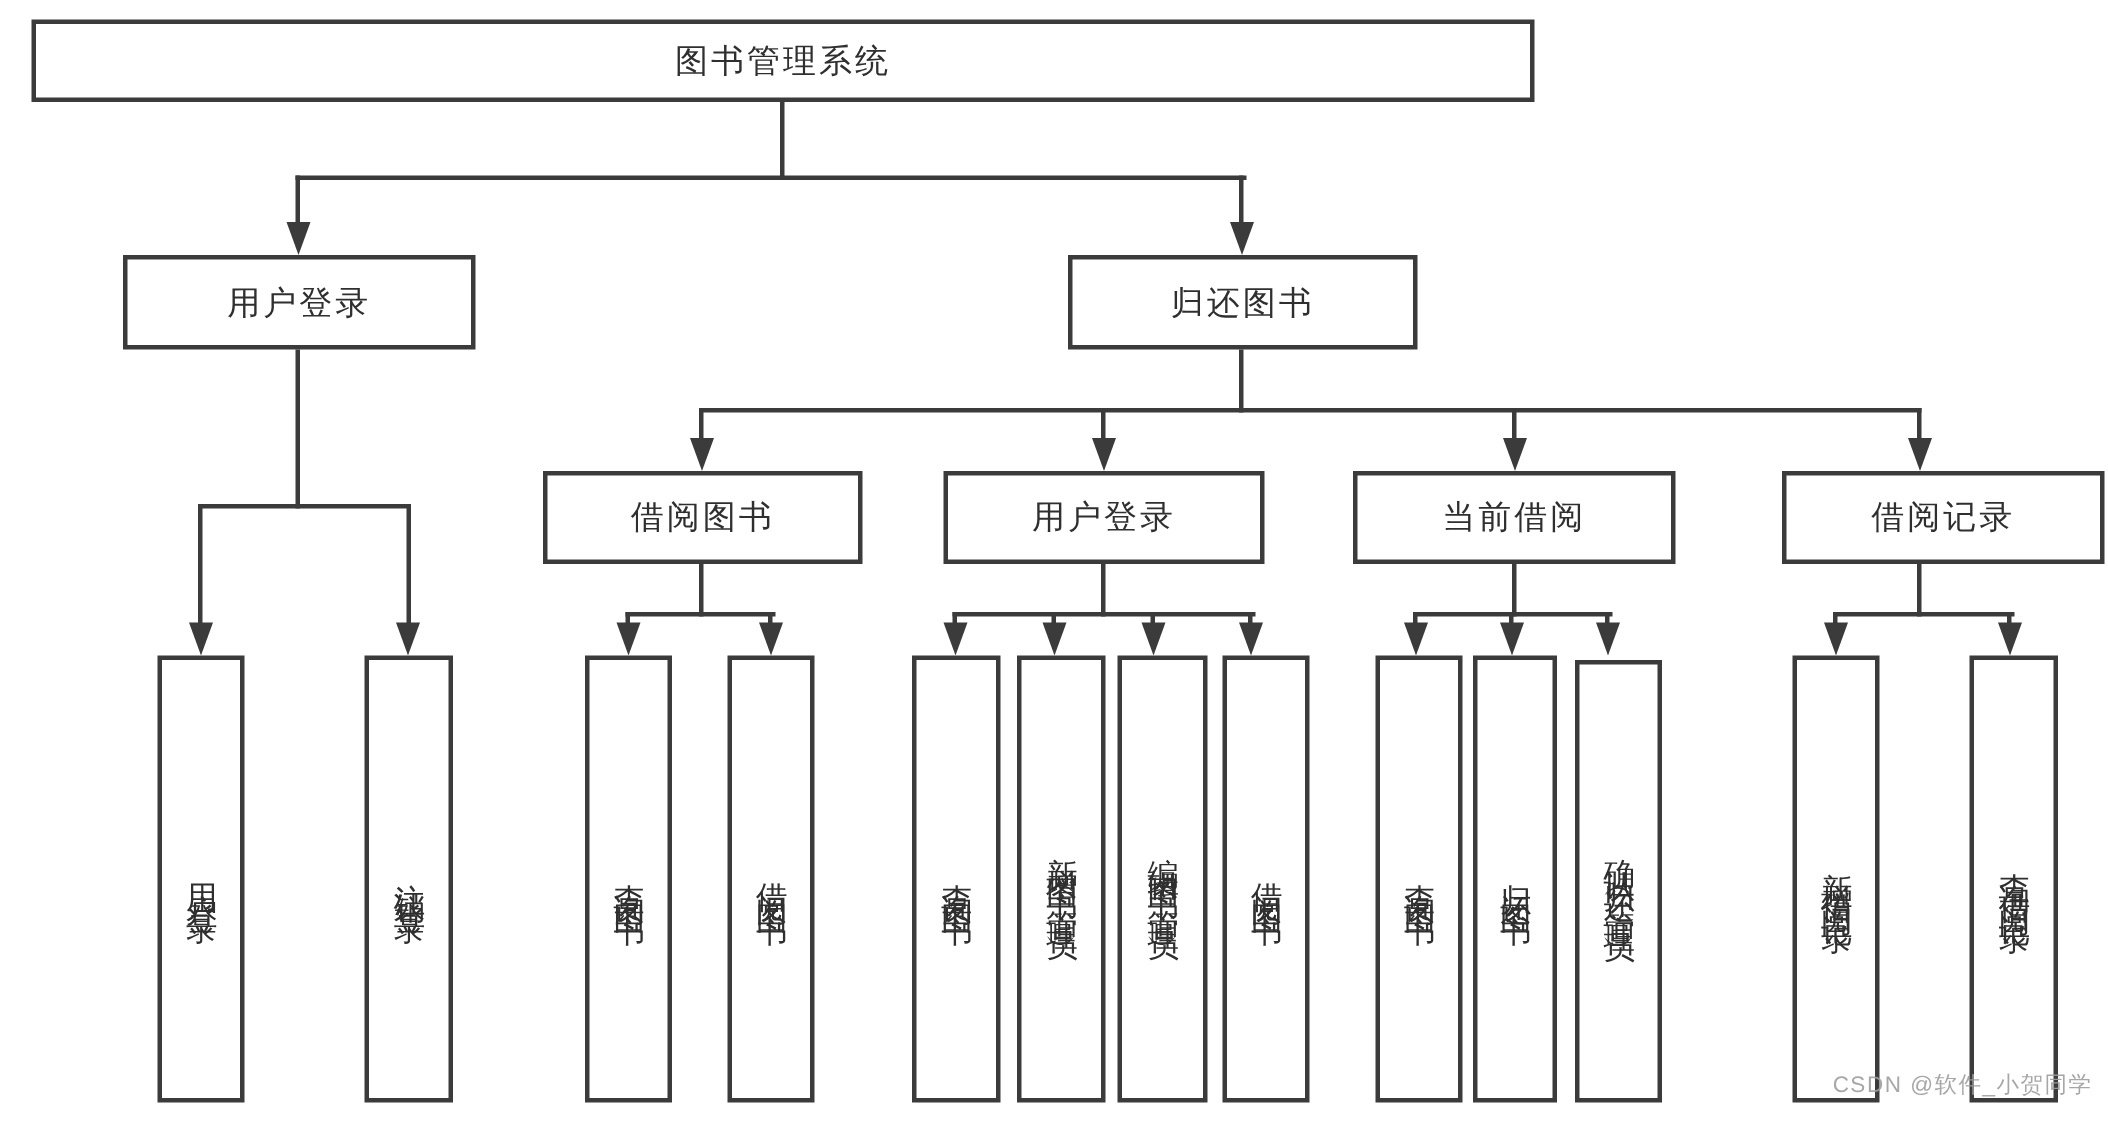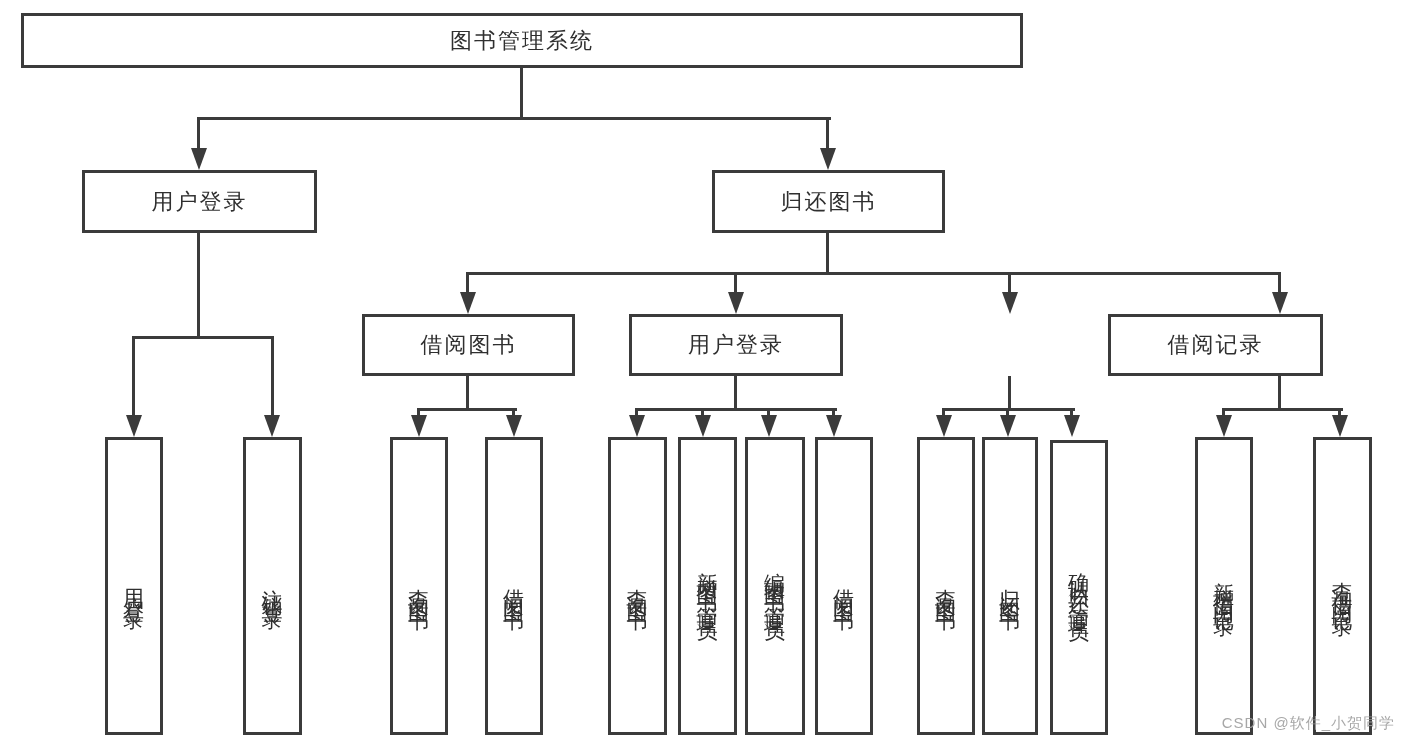--- a/index.html
+++ b/index.html
@@ -74,21 +74,24 @@
   <div class="arrow" style="left:1002px;top:292px"></div>
   <div class="vline" style="left:1278px;top:272px;height:24px"></div>
   <div class="arrow" style="left:1272px;top:292px"></div>
 
   <div class="box h" style="left:362px;top:314px;width:213px;height:62px">
     <span>借阅图书</span>
   </div>
   <div class="box h" style="left:629px;top:314px;width:214px;height:62px">
     <span>用户登录</span>
   </div>
-  <div class="box h" style="left:1108px;top:314px;width:215px;height:62px">
+  <div class="box h" style="left:902px;top:314px;width:215px;height:62px">
+    <span>当前借阅</span>
+  </div>
+  <div class="box h" style="left:1188px;top:314px;width:215px;height:62px">
     <span>借阅记录</span>
   </div>
 
   <div class="vline" style="left:466px;top:376px;height:35px"></div>
   <div class="hline" style="left:417px;top:408px;width:100px"></div>
   <div class="vline" style="left:417px;top:408px;height:10px"></div>
   <div class="arrow" style="left:411px;top:415px"></div>
   <div class="vline" style="left:512px;top:408px;height:10px"></div>
   <div class="arrow" style="left:506px;top:415px"></div>
 

